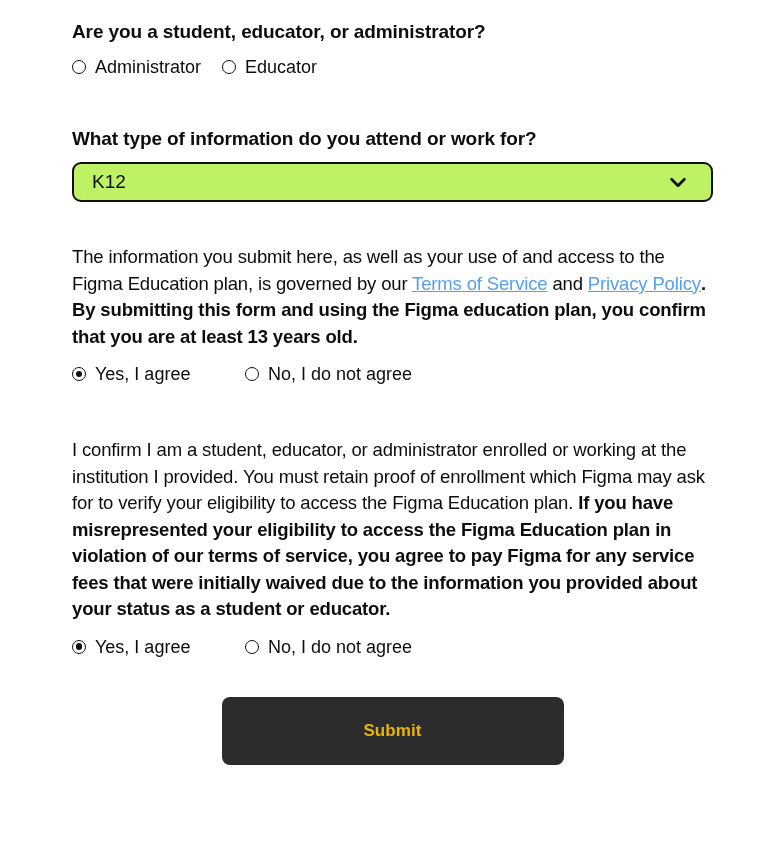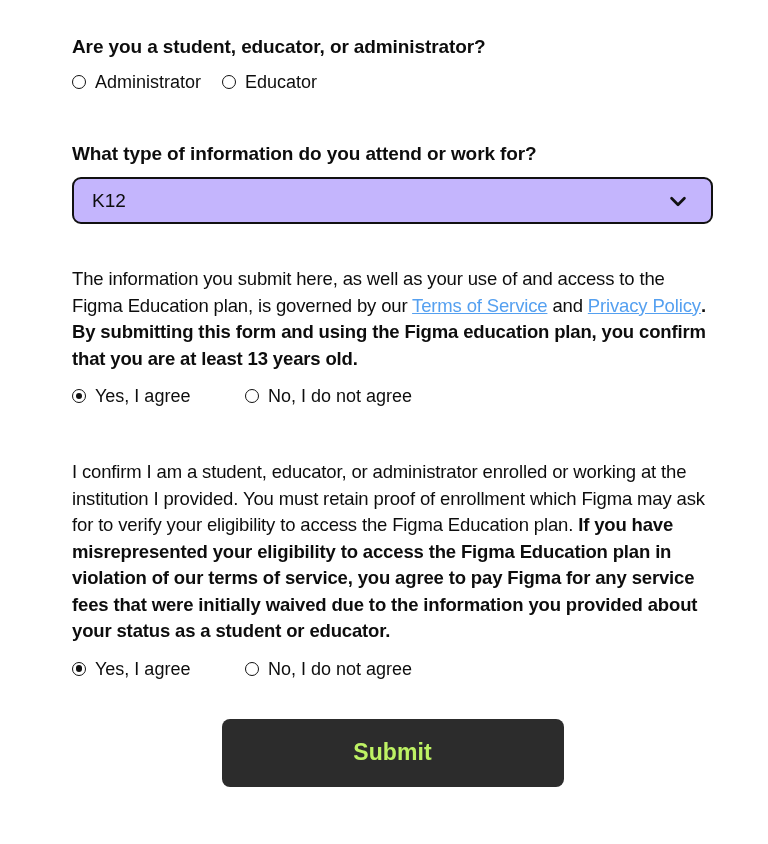--- a/index.html
+++ b/index.html
@@ -12,21 +12,21 @@
     background: #ffffff;
     font-family: "Liberation Sans", sans-serif;
     color: #0d0d0d;
     overflow: hidden;
   }
 
   .page {
     box-sizing: border-box;
     width: 768px;
     height: 844px;
-    padding: 34px 56px 0 72px;
+    padding: 19px 56px 0 72px;
   }
 
   
   .question-label {
     font-size: 19px;
     font-weight: bold;
     line-height: 26px;
     letter-spacing: -0.1px;
     margin: 0 0 10px 0;
     color: #0d0d0d;
@@ -75,24 +75,24 @@
   .role-row .radio-option:nth-child(2) { width: 152px; }
 
   
   .agree-row .radio-option:nth-child(1) { width: 173px; }
 
   
   .select-box {
     position: relative;
     box-sizing: border-box;
     width: 641px;
-    height: 47px;
+    height: 40px;
     border: 2px solid #111111;
     border-radius: 9px;
-    background: #c4b5fd;
+    background: #bef264;
     display: flex;
     align-items: center;
     padding: 0 18px;
     cursor: pointer;
   }
   .select-value {
     font-size: 19px;
     line-height: 24px;
     color: #0d0d0d;
   }
@@ -127,25 +127,25 @@
   .submit-wrap {
     display: flex;
     justify-content: center;
     width: 641px;
   }
   .submit-button {
     box-sizing: border-box;
     width: 342px;
     height: 68px;
     background: #2c2c2c;
-    color: #bef264;
+    color: #eab308;
     border: none;
     border-radius: 8px;
     font-family: "Liberation Sans", sans-serif;
-    font-size: 23px;
+    font-size: 17px;
     font-weight: bold;
     letter-spacing: 0.1px;
     cursor: pointer;
   }
 
   
   .gap-after-roles { height: 47px; }
   .gap-after-select { height: 42px; }
   .gap-after-agree1 { height: 51px; }
   .gap-after-agree2 { height: 38px; }

